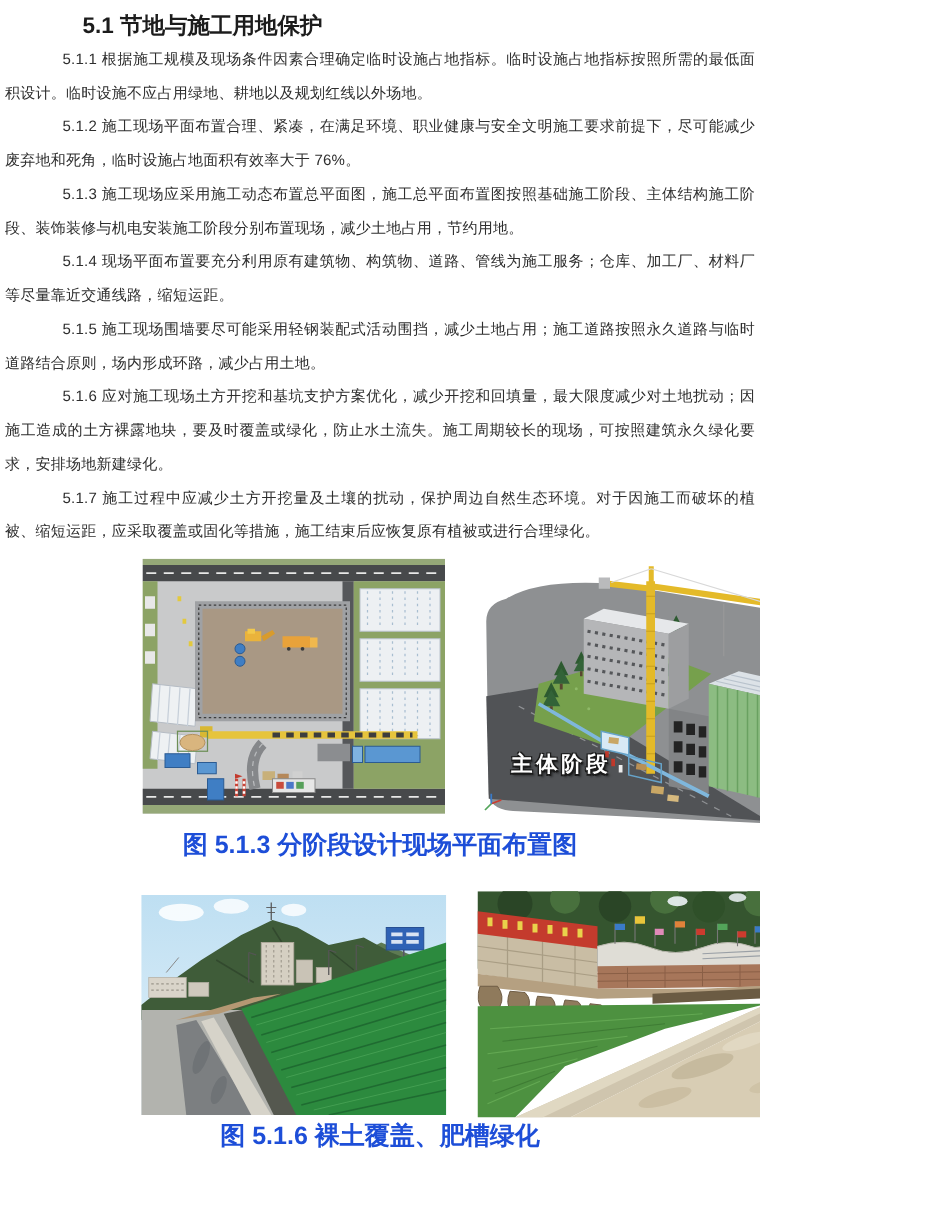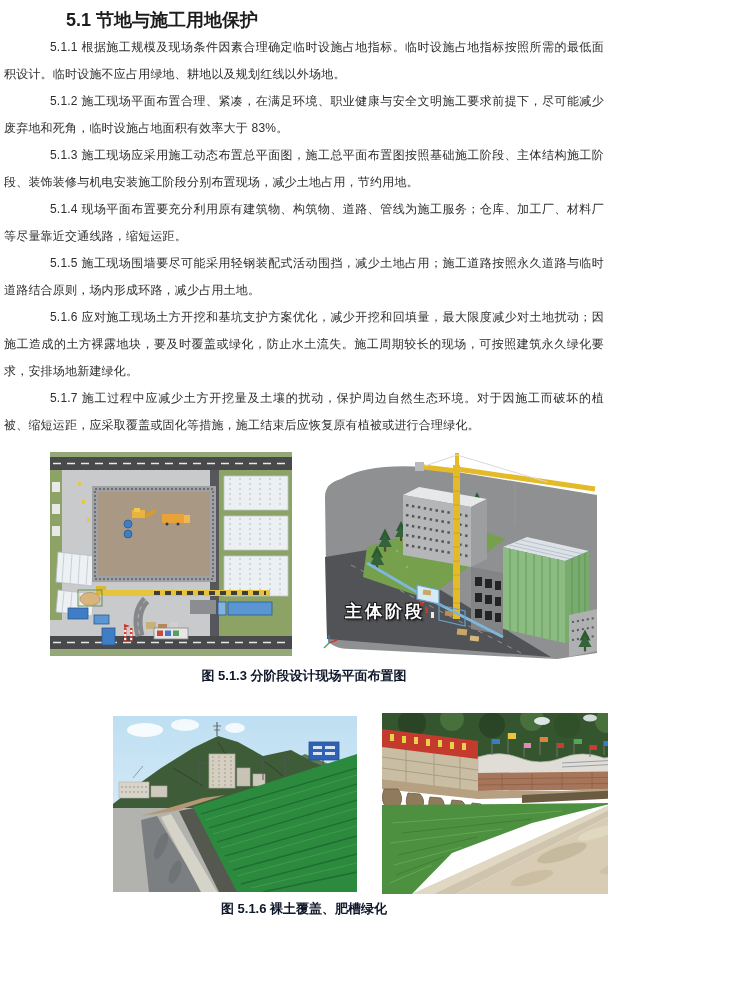--- a/index.html
+++ b/index.html
@@ -23,55 +23,55 @@
   .para{
     margin:0;
     font-size:12px;
     line-height:27px;
     text-align:justify;
     text-indent:46px;
     color:#2e2e2e;
     letter-spacing:0.2px;
   }
   .fig-row{display:flex;align-items:flex-start;}
-  .fig-row1{margin-left:46px;margin-top:0px;align-items:center;}
+  .fig-row1{margin-left:110px;margin-top:0px;}
   .fig-row2{margin-left:109px;margin-top:26px;}
   .fig{position:relative;flex:0 0 auto;}
   .fig svg{display:block;width:100%;height:100%;}
   .fig-site-plan{width:242px;height:204px;margin-top:8px;}
   .fig-site-3d{width:290px;height:222px;margin-left:15px;}
   .fig-photo-slope{width:244px;height:176px;margin-top:3px;}
   .fig-photo-wall{width:261px;height:181px;margin-left:25px;}
   .caption{
     margin-top:4px;
     text-align:center;
-    font-size:13px;
+    font-size:20px;
     font-weight:bold;
-    color:#0f172a;
+    color:#1d4ed8;
     line-height:22px;
   }
   .stage-label{
     position:absolute;
     left:38px;bottom:38px;
     font-size:17px;
     font-weight:bold;
     letter-spacing:3px;
     color:#ffffff;
     text-shadow:-1px -1px 0 #1a1a1a,1px -1px 0 #1a1a1a,-1px 1px 0 #1a1a1a,1px 1px 0 #1a1a1a,2px 2px 2px rgba(0,0,0,.55);
   }
 </style>
 </head>
 <body>
 
 <div class="page">
 
   <h1 class="title">5.1 节地与施工用地保护</h1>
 
   <p class="para">5.1.1 根据施工规模及现场条件因素合理确定临时设施占地指标。临时设施占地指标按照所需的最低面积设计。临时设施不应占用绿地、耕地以及规划红线以外场地。</p>
-  <p class="para">5.1.2 施工现场平面布置合理、紧凑，在满足环境、职业健康与安全文明施工要求前提下，尽可能减少废弃地和死角，临时设施占地面积有效率大于 83%。</p>
+  <p class="para">5.1.2 施工现场平面布置合理、紧凑，在满足环境、职业健康与安全文明施工要求前提下，尽可能减少废弃地和死角，临时设施占地面积有效率大于 76%。</p>
   <p class="para">5.1.3 施工现场应采用施工动态布置总平面图，施工总平面布置图按照基础施工阶段、主体结构施工阶段、装饰装修与机电安装施工阶段分别布置现场，减少土地占用，节约用地。</p>
   <p class="para">5.1.4 现场平面布置要充分利用原有建筑物、构筑物、道路、管线为施工服务；仓库、加工厂、材料厂等尽量靠近交通线路，缩短运距。</p>
   <p class="para">5.1.5 施工现场围墙要尽可能采用轻钢装配式活动围挡，减少土地占用；施工道路按照永久道路与临时道路结合原则，场内形成环路，减少占用土地。</p>
   <p class="para">5.1.6 应对施工现场土方开挖和基坑支护方案优化，减少开挖和回填量，最大限度减少对土地扰动；因施工造成的土方裸露地块，要及时覆盖或绿化，防止水土流失。施工周期较长的现场，可按照建筑永久绿化要求，安排场地新建绿化。</p>
   <p class="para">5.1.7 施工过程中应减少土方开挖量及土壤的扰动，保护周边自然生态环境。对于因施工而破坏的植被、缩短运距，应采取覆盖或固化等措施，施工结束后应恢复原有植被或进行合理绿化。</p>
 
   <div class="fig-row fig-row1">
 
     <div class="fig fig-site-plan">
       <svg viewBox="0 0 242 204" preserveAspectRatio="none">

